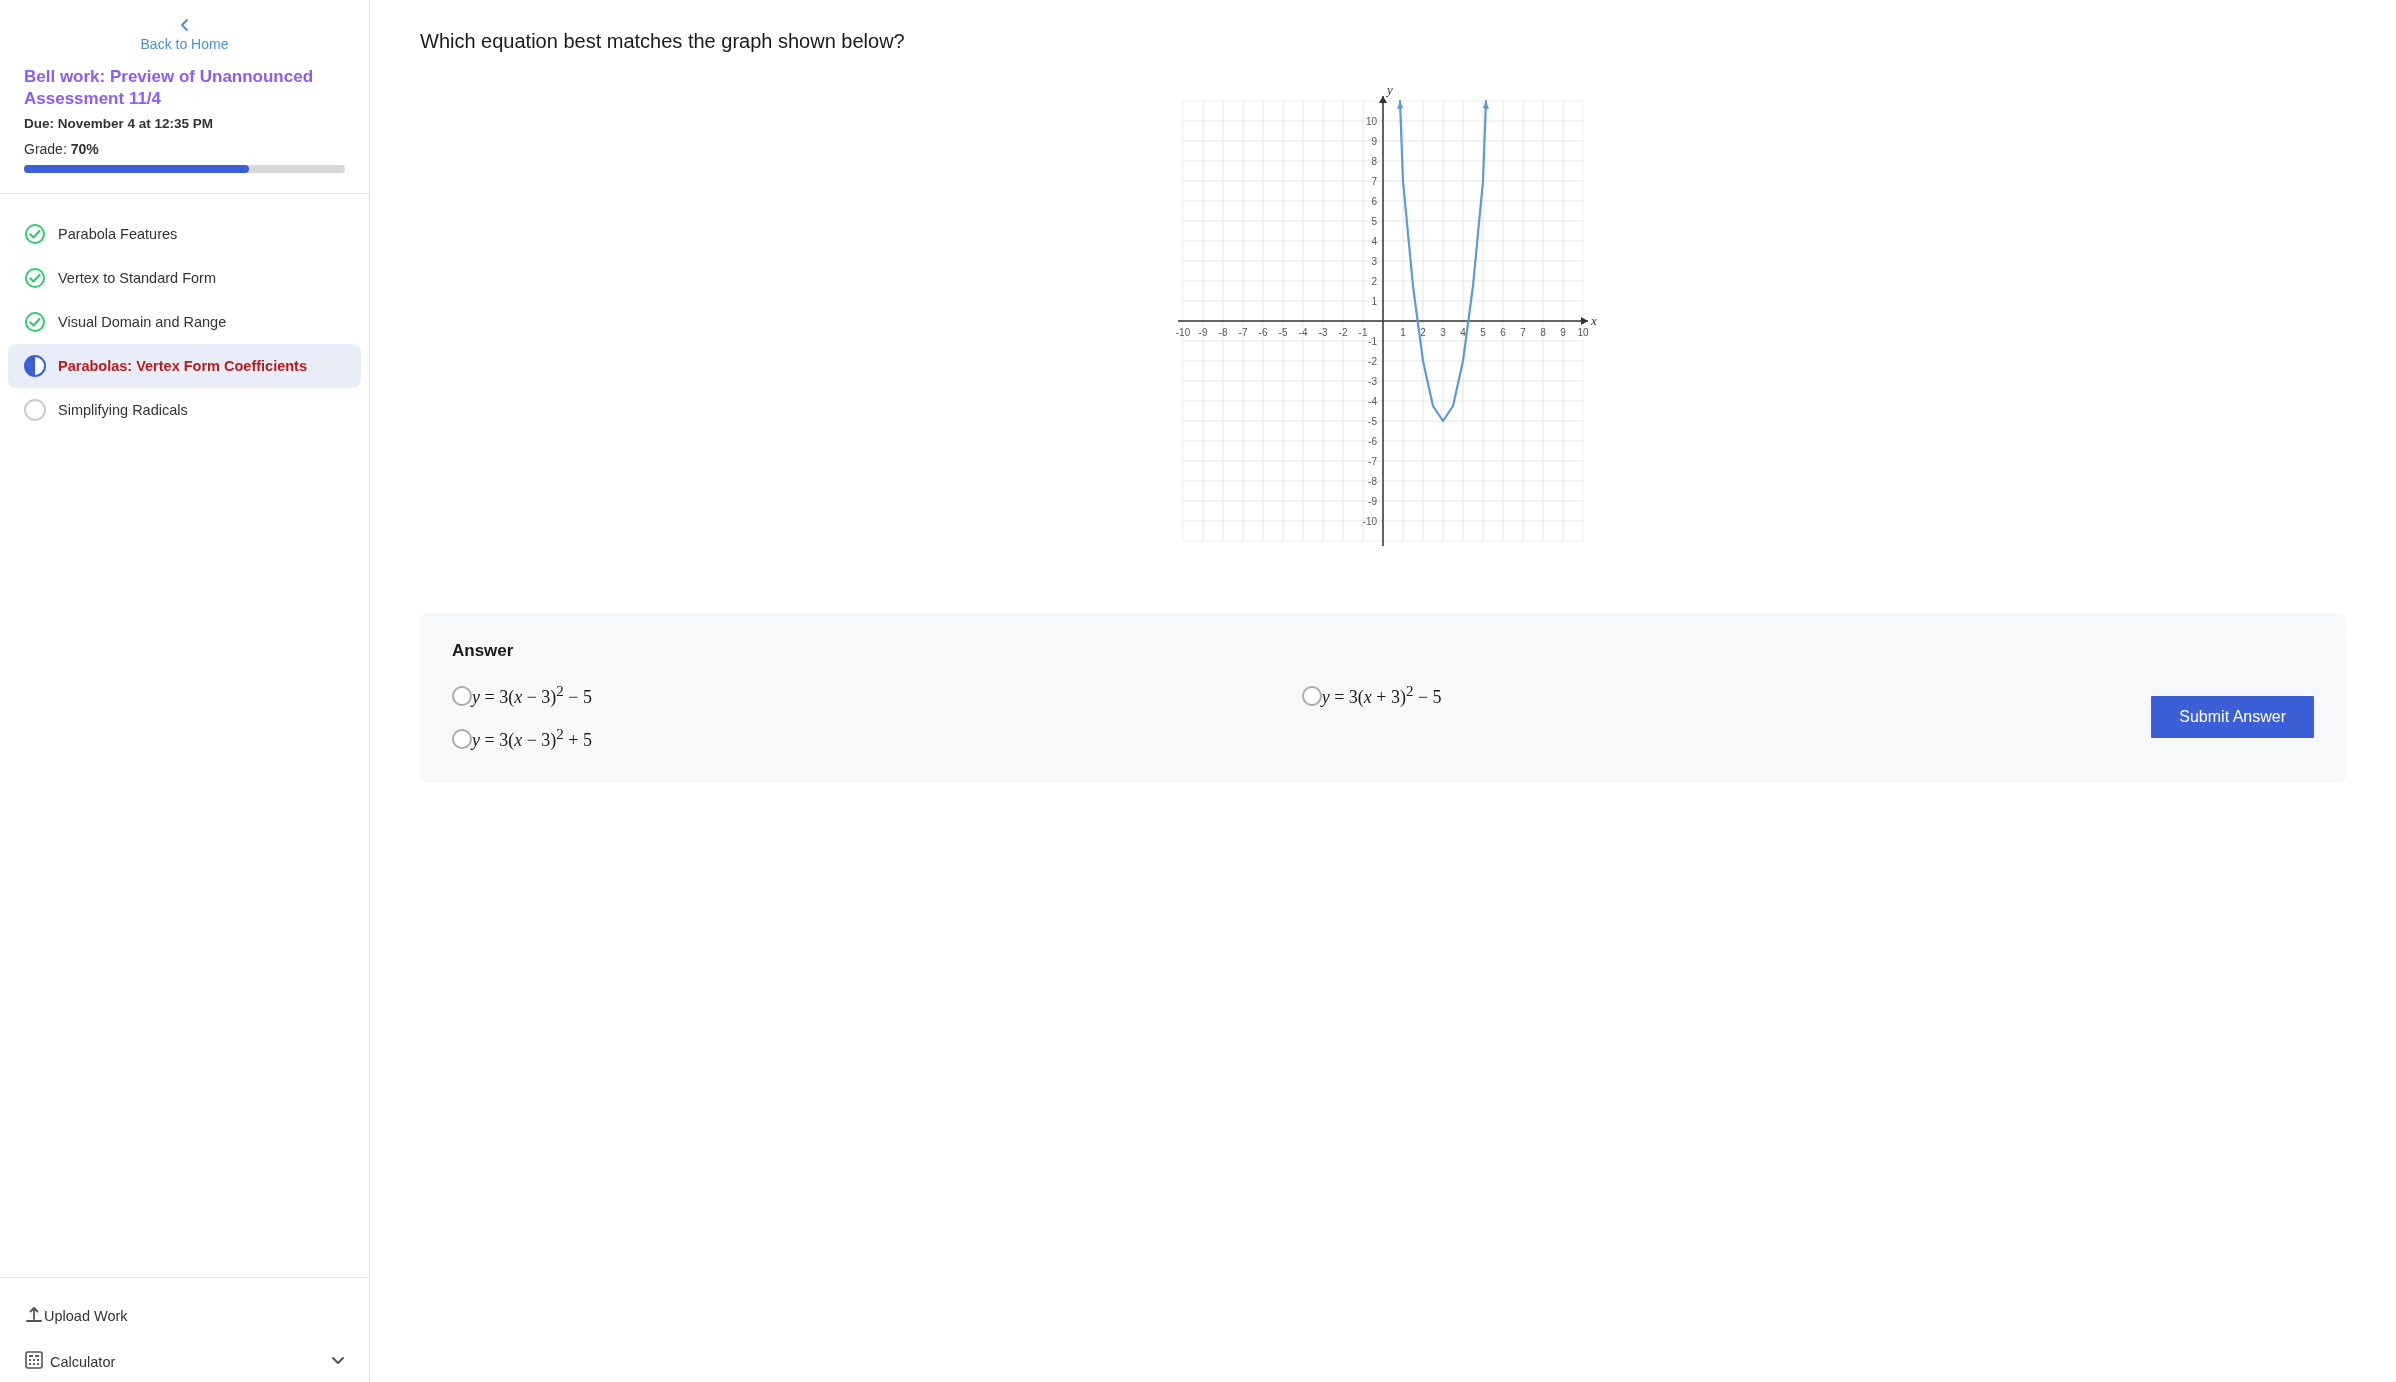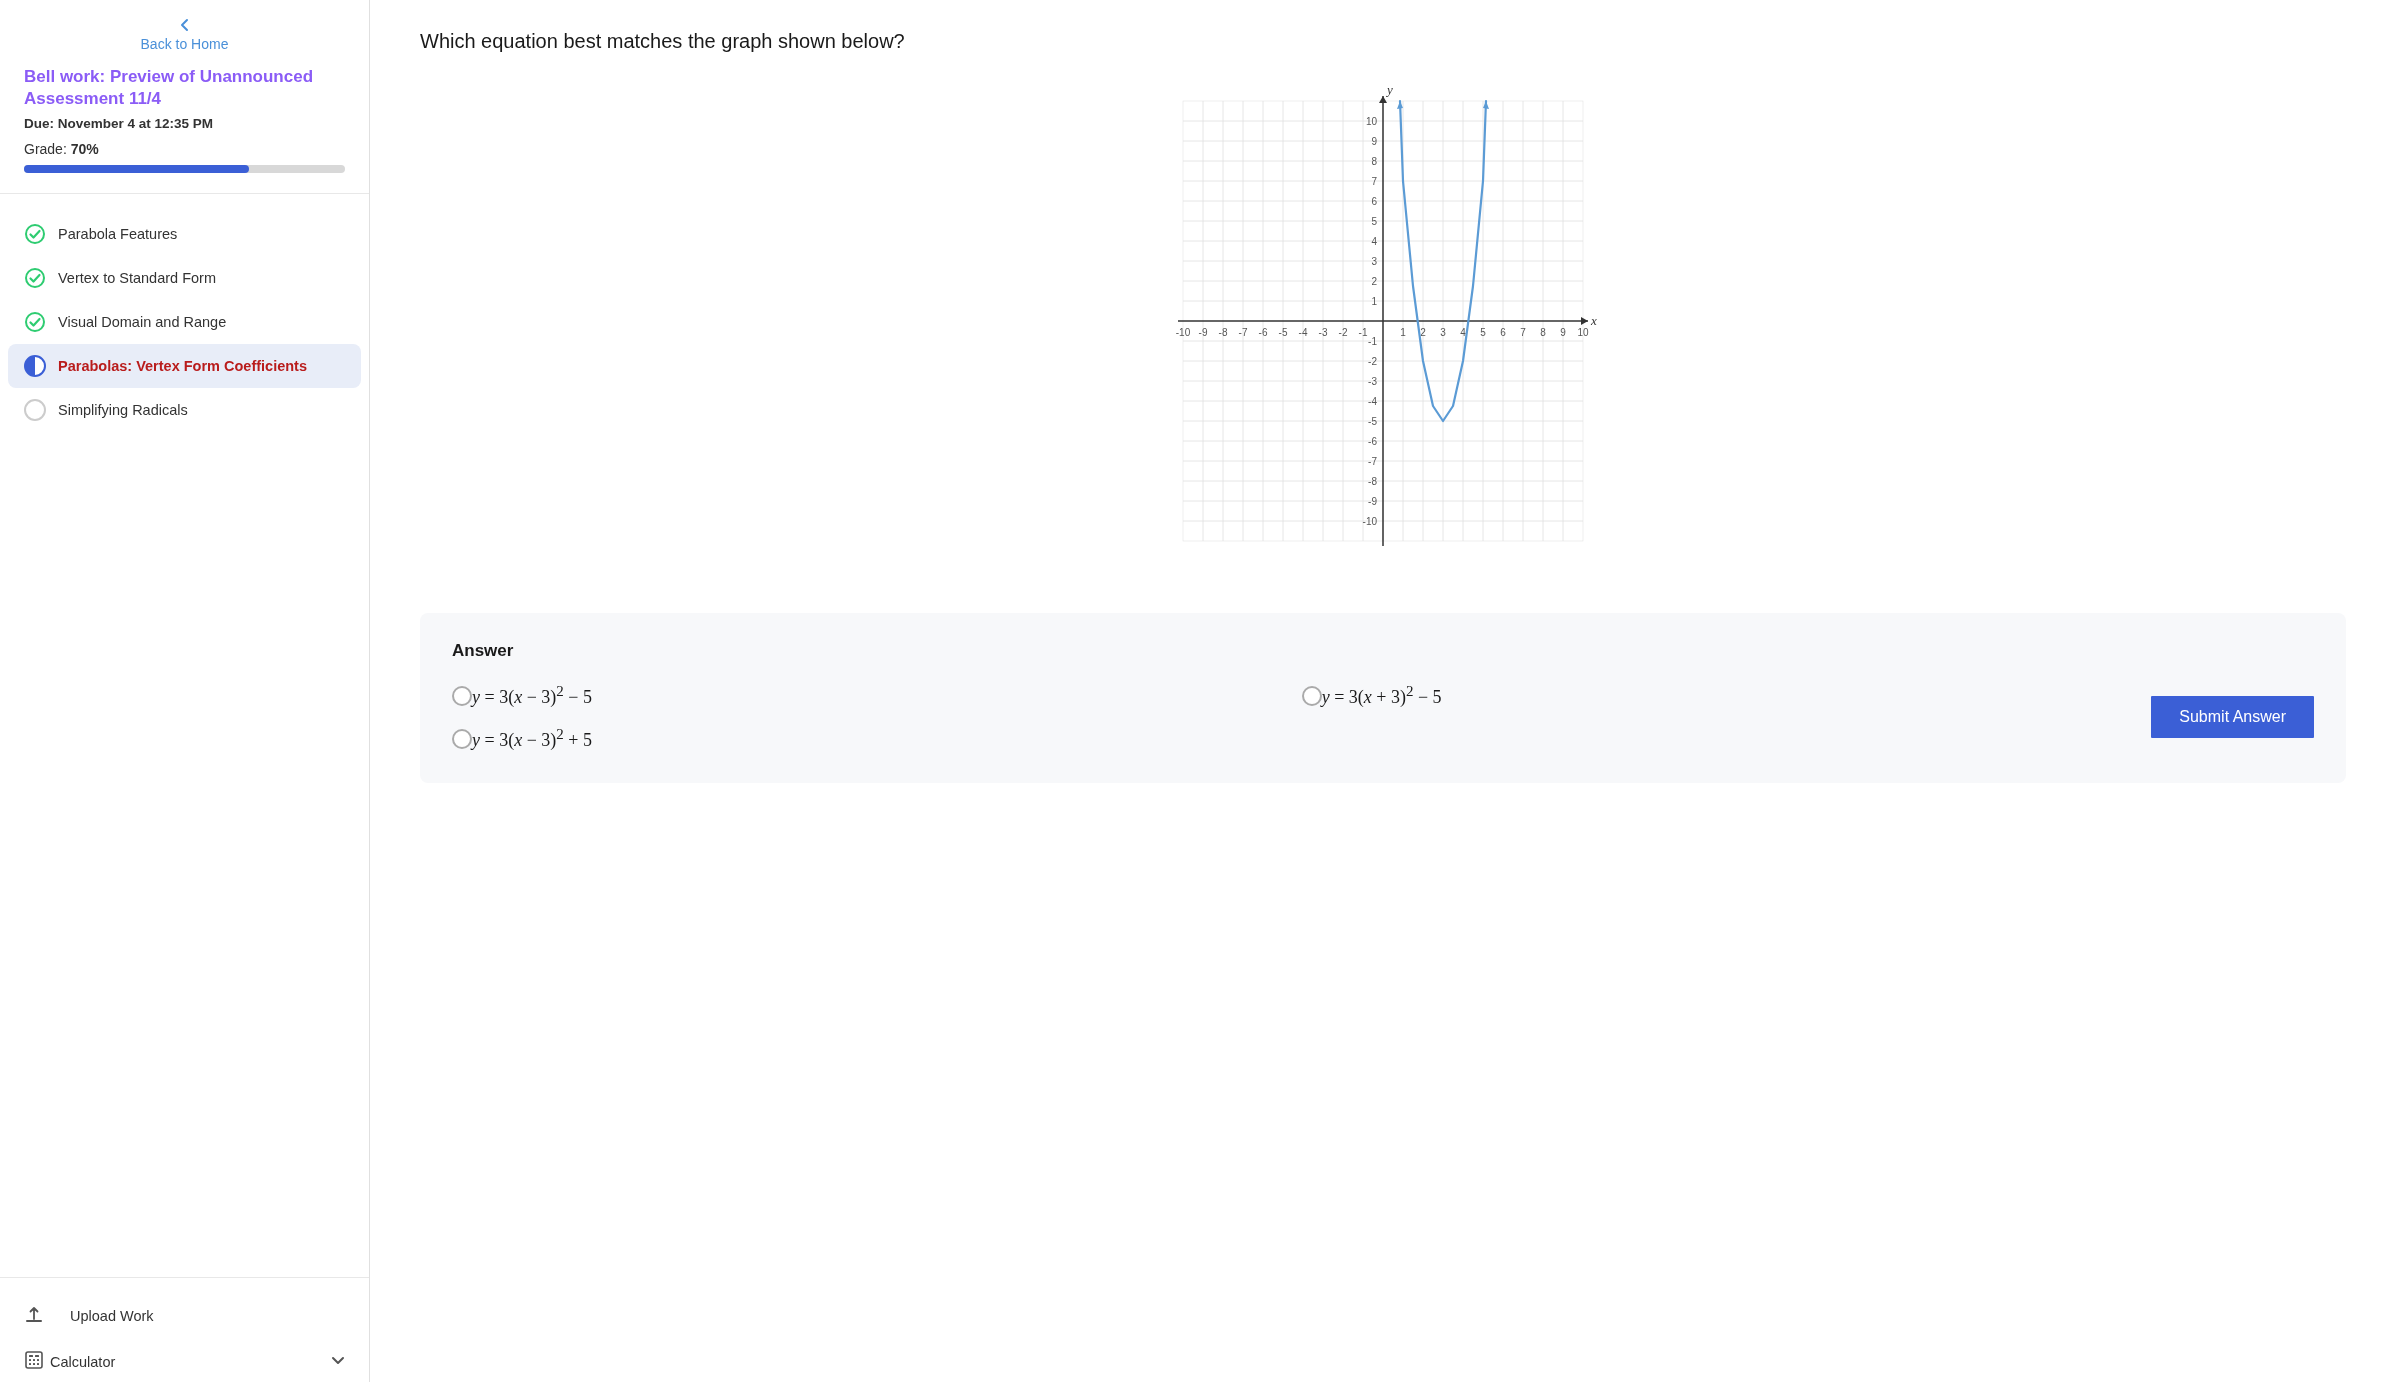--- a/index.html
+++ b/index.html
@@ -140,21 +140,21 @@
     }
 
     .sidebar-bottom {
       border-top: 1px solid #e8e8e8;
       padding: 16px 0 0 0;
     }
 
     .sidebar-bottom-item {
       display: flex;
       align-items: center;
-      gap: 26px;
+      gap: 0;
       padding: 12px 24px;
       cursor: pointer;
       font-size: 14.5px;
       color: #333;
     }
 
     .calculator-row {
       display: flex;
       align-items: center;
       justify-content: space-between;

